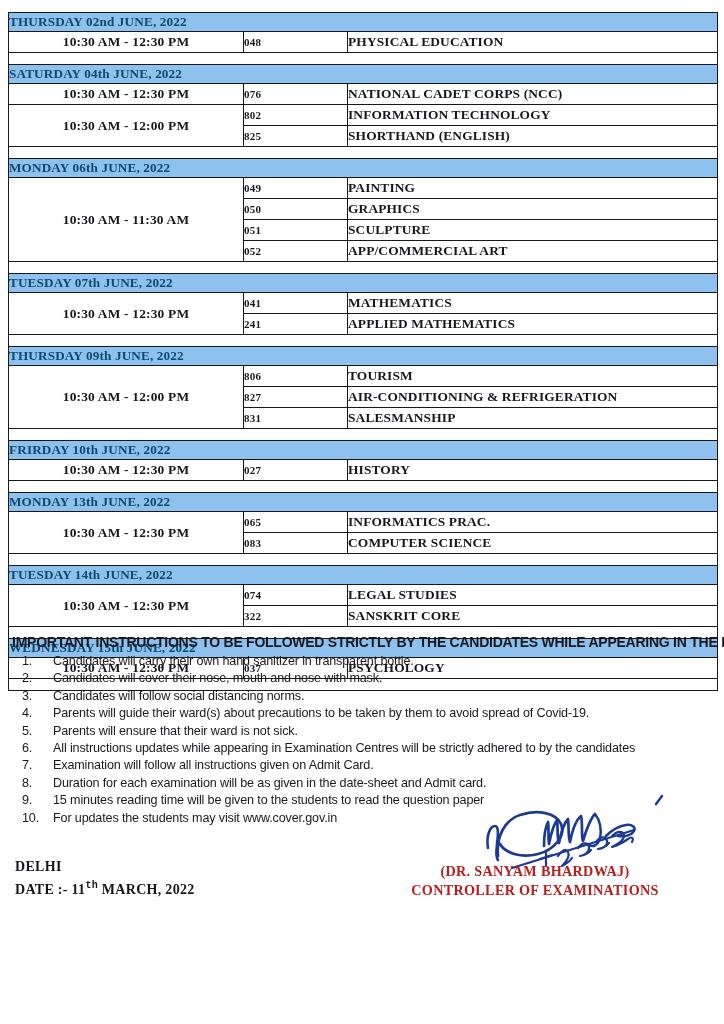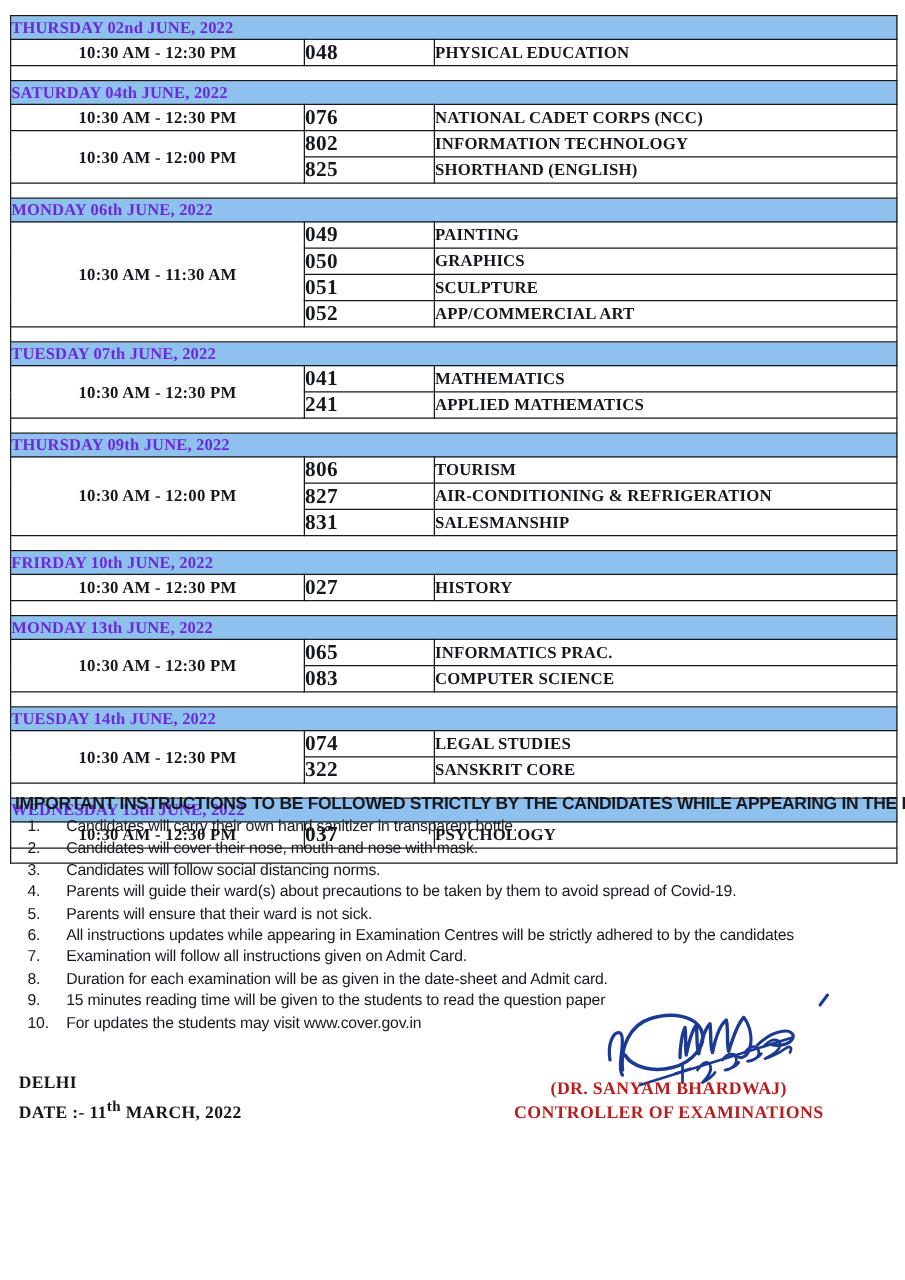--- a/index.html
+++ b/index.html
@@ -49,36 +49,36 @@
     background: #8fc1ef;
     height: 18px;
   }
   .date-label {
     font-weight: bold;
     font-size: 13.2px;
     letter-spacing: 0.15px;
     padding: 1px 0 1px 8px;
     line-height: 16px;
     white-space: nowrap;
-    color: #6d28d9;
+    color: #0c4a6e;
   }
 
   tr.exam-row td { height: 20px; }
 
   .time-cell {
     text-align: center;
     font-weight: bold;
     font-size: 13.4px;
     letter-spacing: 0.2px;
     white-space: nowrap;
     padding: 0 4px;
   }
   .code-cell {
     font-weight: bold;
-    font-size: 17px;
+    font-size: 11px;
     padding-left: 9px;
     letter-spacing: 0.3px;
     margin-top: 12px;
   }
   .subj-cell {
     font-weight: bold;
     font-size: 13.4px;
     padding-left: 10px;
     letter-spacing: 0.15px;
     white-space: nowrap;
@@ -136,22 +136,23 @@
     left: 15px;
     top: 857px;
     font-family: "Liberation Serif", serif;
     font-weight: bold;
     font-size: 14px;
     line-height: 19px;
     letter-spacing: 0.3px;
     color: #16171c;
   }
   #footer-left .sup {
-    font-size: 12px;
+    font-size: 10px;
     vertical-align: super;
+    font-family: Liberation Mono, monospace;
   }
   #footer-right {
     position: absolute;
     left: 390px;
     top: 862px;
     width: 290px;
     text-align: center;
     font-family: "Liberation Serif", serif;
     font-weight: bold;
     font-size: 14.2px;

